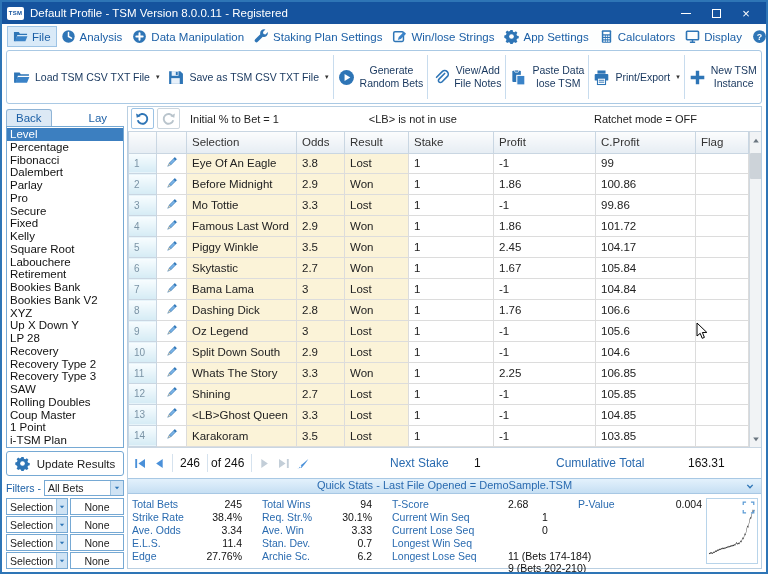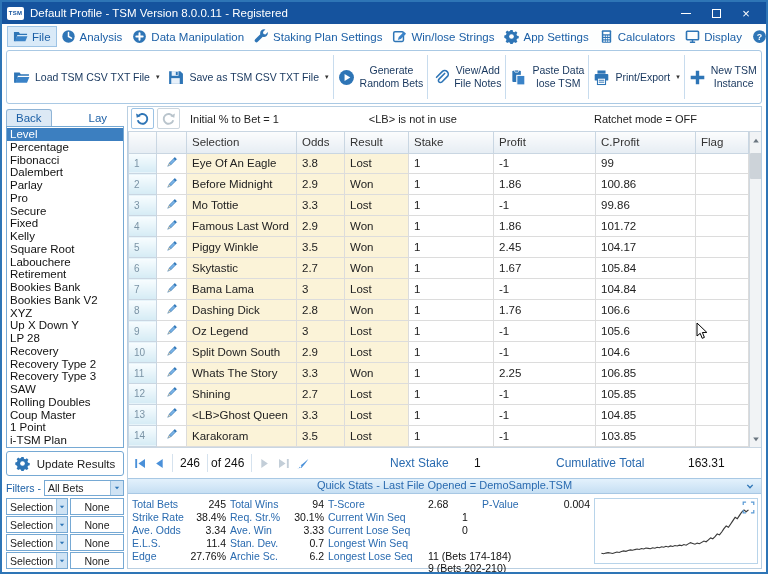--- a/index.html
+++ b/index.html
@@ -84,21 +84,21 @@
   .blue-lbl{color:#2a6bb0;}
   .nav-stake-label{left:262px;}
   .nav-stake-val{left:346px;color:#111;}
   .nav-cum-label{left:428px;text-align:right;}
   .nav-cum-val{left:560px;color:#111;}
   
   .qs-head{flex:0 0 16px;background:linear-gradient(#e3f1fc,#c6dff3);border-top:1px solid #a8c8e4;border-bottom:1px solid #a8c8e4;
     display:flex;align-items:flex-start;justify-content:center;font-size:11px;color:#2a6bb0;position:relative;}
   .qs-chevron{position:absolute;right:5px;top:2px;width:12px;height:12px;}
   .stats{flex:1;display:flex;font-size:10.5px;padding-top:4px;min-height:0;}
-  .stats-grid{display:grid;grid-template-columns:54px 36px 58px 32px 96px 50px 56px 48px;grid-auto-rows:12.9px;column-gap:4px;margin-left:4px;flex:none;}
+  .stats-grid{display:grid;grid-template-columns:54px 36px 58px 32px 96px 50px 56px 48px;grid-auto-rows:12.9px;column-gap:20px;margin-left:4px;flex:none;}
   .st-label{color:#2a6bb0;white-space:nowrap;}
   .st-val{color:#111;white-space:nowrap;}
   .st-right{text-align:right;}
   .st-span{grid-column:6/9;}
   .st-indent{padding-left:34px;}
   .stats-right{width:110px;display:flex;flex-direction:column;justify-content:space-between;padding:3px 0 6px;color:#111;flex:none;}
   .sr-item{text-align:center;white-space:nowrap;}
   .sr-blue{color:#2a6bb0;}
   .chart-box{flex:1;border:1px solid #b8d4ea;margin:0 3px 4px 4px;position:relative;background:#fff;min-width:0;}
   .chart-box svg.spark{width:100%;height:100%;}

